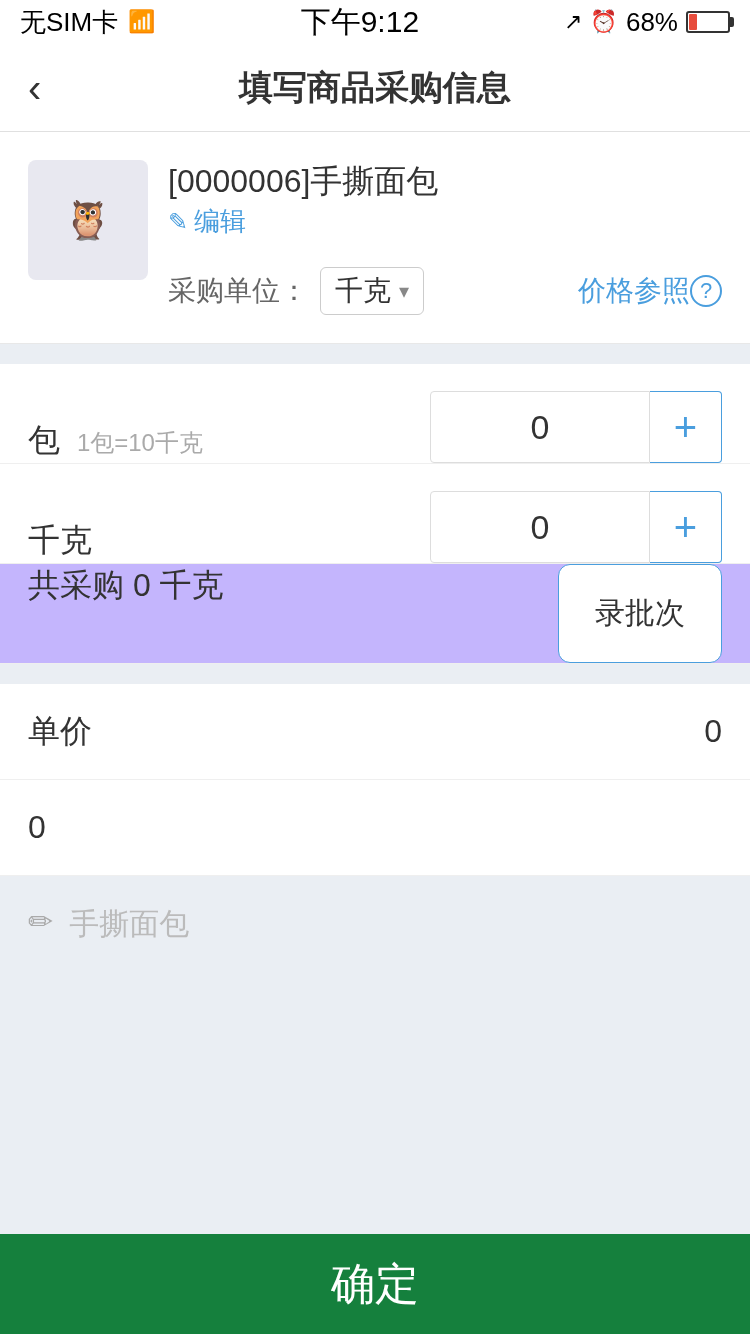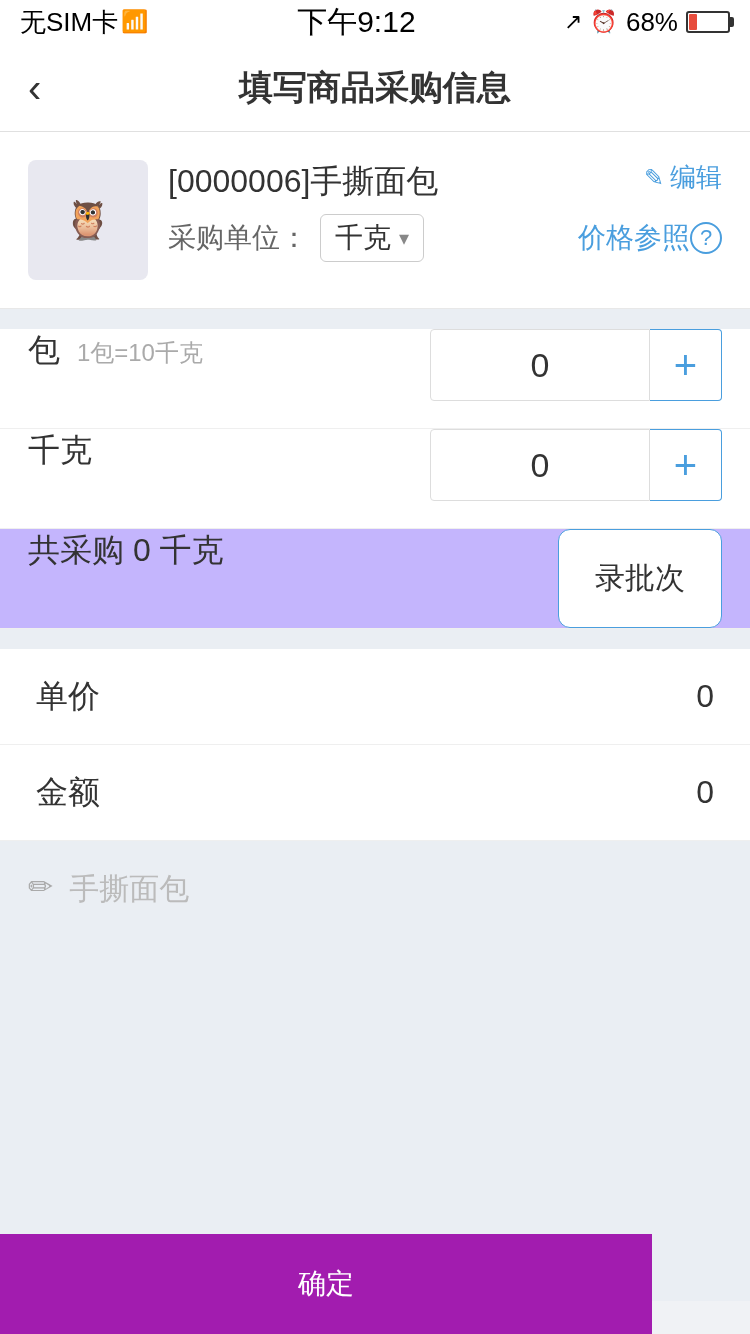--- a/index.html
+++ b/index.html
@@ -17,21 +17,21 @@
       width: 750px;
       height: 44px;
       background: #fff;
       display: flex;
       align-items: center;
       justify-content: space-between;
       padding: 0 20px;
       font-size: 26px;
       color: #000;
     }
-    .status-left { display: flex; align-items: center; gap: 3px; }
+    .status-left { display: flex; align-items: center; gap: 10px; }
     .status-center { font-size: 30px; font-weight: 500; }
     .status-right { display: flex; align-items: center; gap: 8px; font-size: 26px; }
     .battery-icon {
       display: inline-flex; align-items: center; gap: 2px;
     }
     .battery-body {
       width: 44px; height: 22px; border: 2px solid #333;
       border-radius: 3px; position: relative; overflow: visible;
     }
     .battery-body::after {
@@ -86,38 +86,39 @@
     }
     .product-image-inner {
       font-size: 38px;
       color: #9090b0;
     }
     .product-info { flex: 1; }
     .product-header {
       display: flex;
       align-items: flex-start;
       justify-content: space-between;
+      flex-direction: column;
     }
     .product-name {
       font-size: 32px;
       color: #333;
       font-weight: 500;
       flex: 1;
       margin-right: 20px;
     }
     .edit-btn {
       font-size: 26px;
       color: #4a9ede;
       display: flex; align-items: center; gap: 6px;
       white-space: nowrap;
       cursor: pointer;
     }
     .edit-icon { font-size: 24px; }
     .product-unit {
-      margin-top: 10px;
+      margin-top: 28px;
       display: flex;
       align-items: center;
       justify-content: space-between;
     }
     .unit-label { font-size: 28px; color: #666; }
     .unit-select {
       display: inline-flex; align-items: center; gap: 8px;
       border: 1px solid #ccc; border-radius: 6px;
       padding: 4px 14px;
       font-size: 28px; color: #333;
@@ -143,21 +144,21 @@
       height: 20px;
       background: #eaeef3;
     }
 
     
     .input-section {
       background: #fff;
     }
     .input-row {
       display: flex;
-      align-items: flex-start;
+      align-items: flex-end;
       padding: 0 28px;
       height: 100px;
       border-bottom: 1px solid #efefef;
     }
     .input-label {
       min-width: 160px;
       font-size: 32px;
       color: #333;
     }
     .input-sublabel {
@@ -218,21 +219,21 @@
     }
 
     
     .price-section {
       background: #fff;
       margin-top: 0;
     }
     .price-row {
       display: flex;
       align-items: center;
-      padding: 0 36px;
+      padding: 0 28px;
       height: 96px;
       border-bottom: 1px solid #efefef;
     }
     .price-label {
       flex: 1;
       font-size: 32px;
       color: #333;
     }
     .price-value {
       font-size: 32px;
@@ -259,25 +260,25 @@
       background: #eaeef3;
       flex: 1;
       min-height: 300px;
     }
 
     
     .confirm-btn {
       position: fixed;
       bottom: 0;
       left: 0;
-      width: 652px;
+      width: 750px;
       height: 100px;
-      background: #a21caf;
+      background: #15803d;
       display: flex; align-items: center; justify-content: center;
-      font-size: 28px;
+      font-size: 44px;
       color: #fff;
       font-weight: 500;
       cursor: pointer;
     }
 
     .wifi-icon { font-size: 22px; }
     .sim-text { font-size: 26px; }
   </style>
 </head>
 <body>
@@ -365,21 +366,20 @@
 </div>
 
 <div class="section-divider"></div>
 
 <div class="price-section">
   <div class="price-row">
     <span class="price-label">单价</span>
     <span class="price-value">0</span>
   </div>
   <div class="price-row">
-    <span class="price-label">金额</span>
     <span class="price-value">0</span>
   </div>
 </div>
 
 <div class="remark-section">
   <span class="pencil-icon">✏</span>
   <span class="remark-placeholder">手撕面包</span>
 </div>
 
 <div class="content-fill" style="height:340px;"></div>

